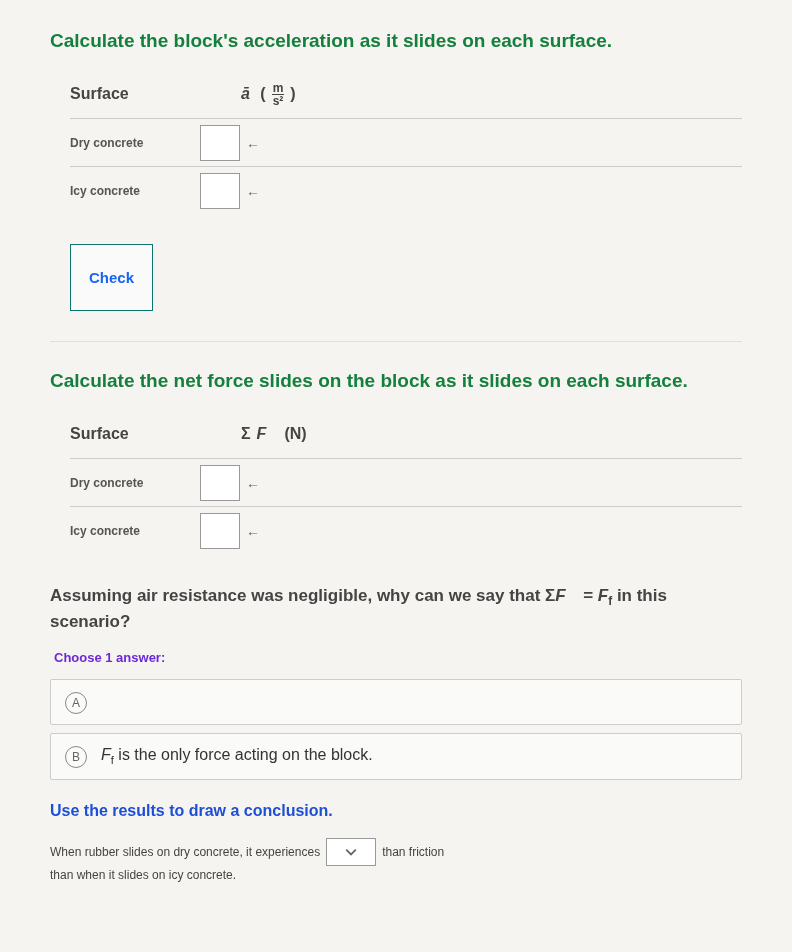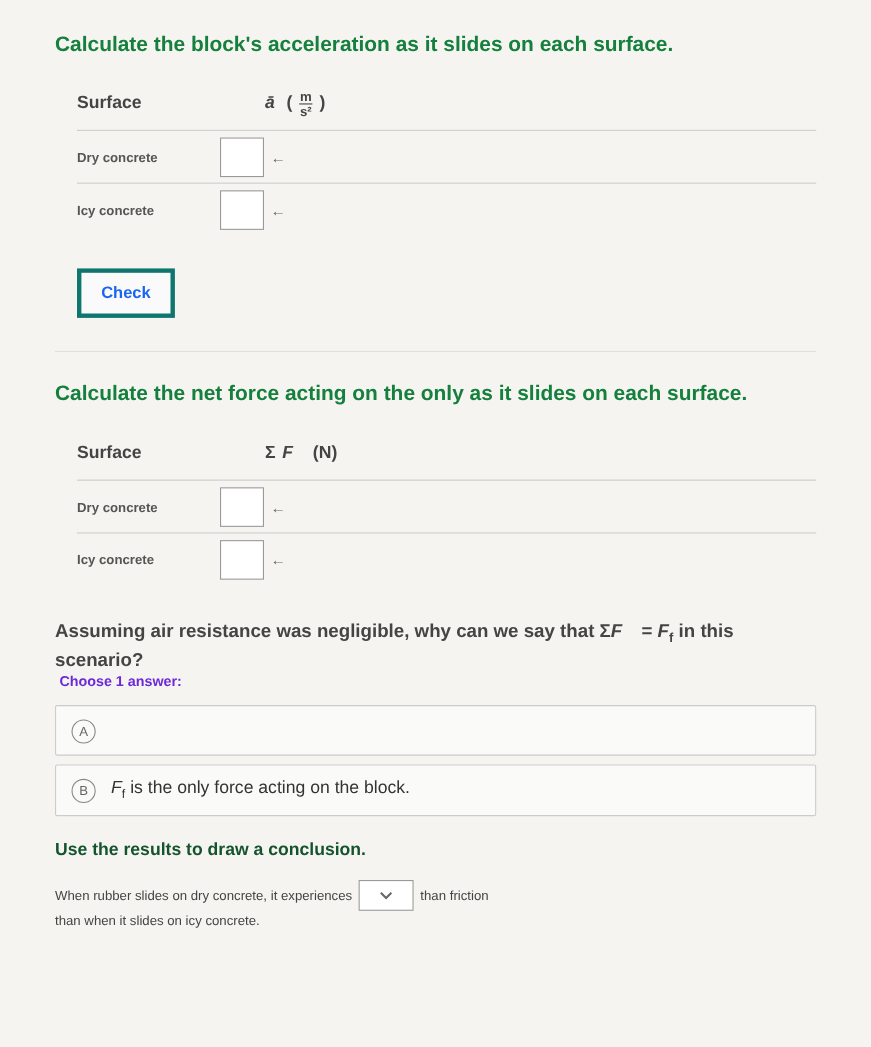--- a/index.html
+++ b/index.html
@@ -57,38 +57,39 @@
       border: 1px solid #999;
       background: #fff;
       font-size: 14px;
       text-align: center;
     }
     .arrow {
       font-size: 14px;
       color: #666;
     }
     .check-btn {
-      border: 4px solid #0f766e;
+      border: 1px solid #0f766e;
       background: #fafafa;
       color: #1865f2;
       font-weight: 600;
       font-size: 15px;
-      padding: 10px 18px;
+      padding: 24px 18px;
       margin-left: 20px;
       margin-top: 10px;
       cursor: pointer;
     }
     .divider {
       border-top: 1px solid #e0e0e0;
       margin: 28px 0;
     }
     .para {
       font-size: 17px;
       font-weight: 700;
       color: #444;
+      margin-bottom: 16px;
       line-height: 1.4;
     }
     .choose-label {
       font-size: 13px;
       font-weight: 700;
       color: #6d28d9;
       margin-bottom: 14px;
       margin-left: 4px;
     }
     .choice {
@@ -114,21 +115,21 @@
       flex-shrink: 0;
       margin-top: 2px;
     }
     .choice-text {
       font-size: 16px;
       color: #333;
       line-height: 1.4;
     }
     .conclusion-text {
       font-size: 16px;
-      color: #14532d;
+      color: #1d4ed8;
       font-weight: 700;
       margin: 22px 0 18px 0;
     }
     .fill-in {
       display: flex;
       align-items: center;
       flex-wrap: wrap;
       gap: 6px;
       font-size: 12px;
       color: #444;
@@ -178,21 +179,21 @@
         <span class="arrow">←</span>
       </div>
     </div>
   </div>
   <button class="check-btn">Check</button>
 </div>
 
 <div class="divider"></div>
 
 <div class="section">
-  <div class="section-title">Calculate the net force acting on the only as it slides on each surface.</div>
+  <div class="section-title">Calculate the net force slides on the block as it slides on each surface.</div>
   <div class="table-container">
     <div class="table-row header-row">
       <div class="col-label col-header">Surface</div>
       <div class="col-value col-header">
         Σ<span class="italic-var">F⃗</span> (N)
       </div>
     </div>
     <div class="table-row">
       <div class="col-label">Dry concrete</div>
       <div class="col-value">

